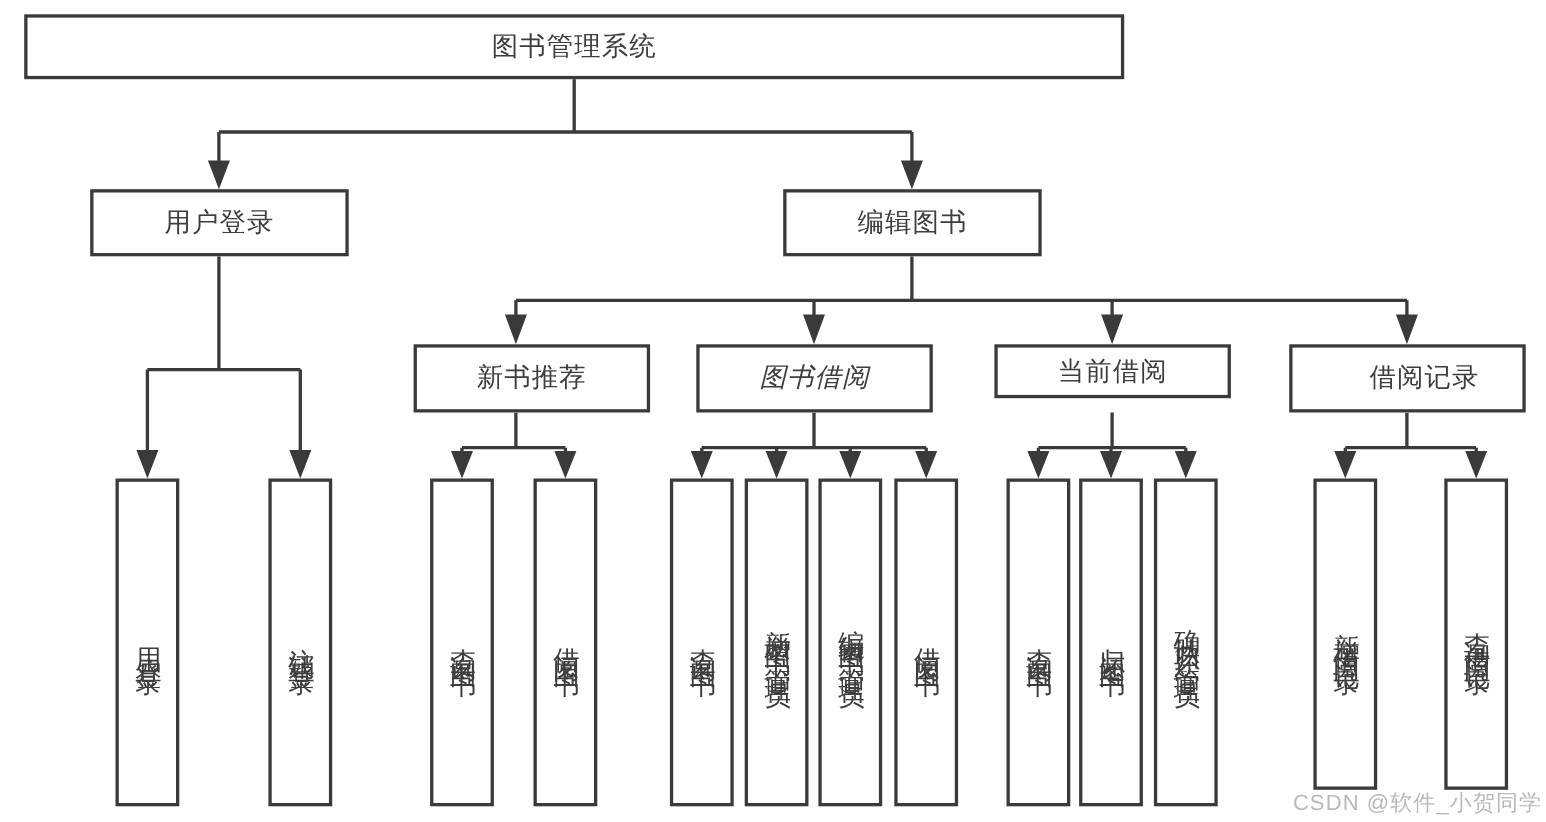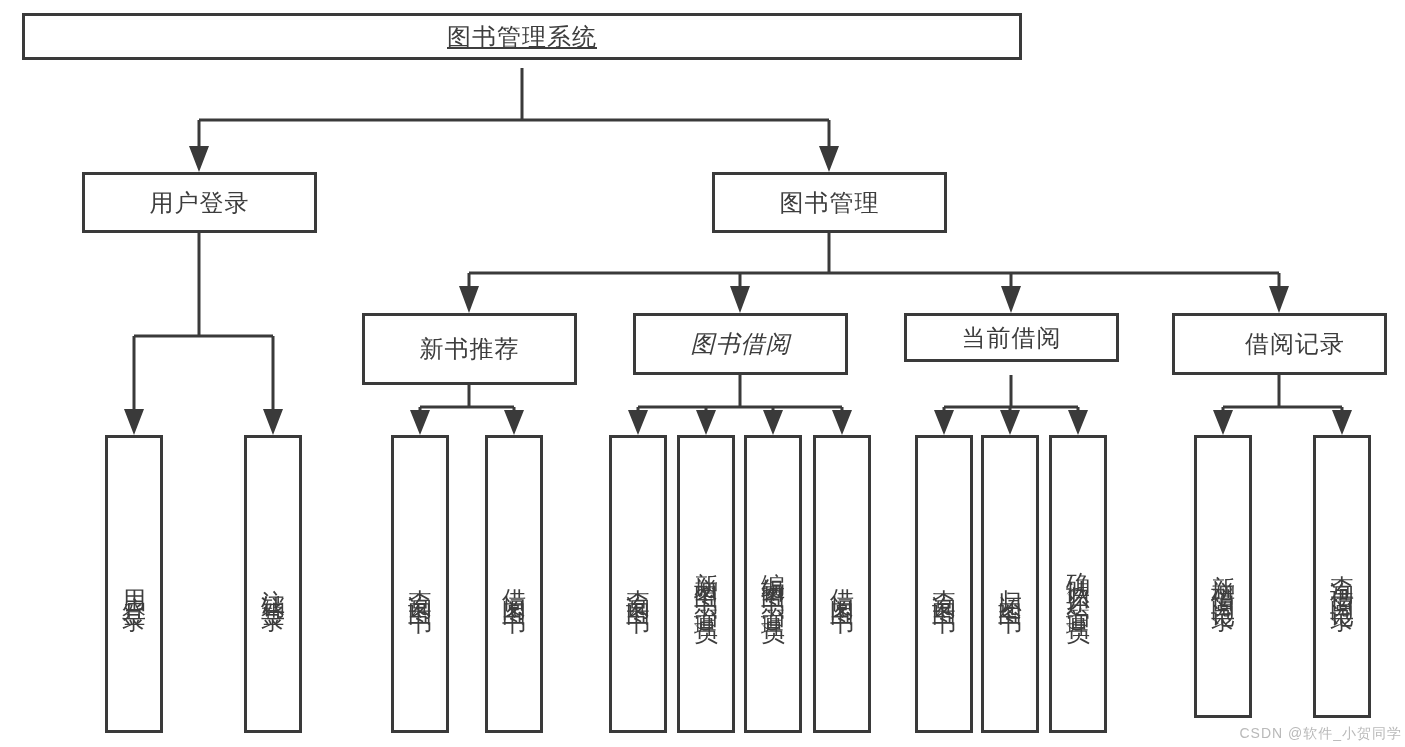--- a/index.html
+++ b/index.html
@@ -36,21 +36,21 @@
     writing-mode: vertical-rl;
     text-orientation: mixed;
     font-size: 24px;
     letter-spacing: 7px;
     line-height: 1;
   }
   .watermark {
     position: absolute;
     right: 3px;
     bottom: 4px;
-    font-size: 14px;
+    font-size: 20px;
     letter-spacing: 1px;
     color: #b9b9b9;
     white-space: nowrap;
   }
 </style>
 </head>
 <body>
 
 <div id="stage">
 
@@ -67,26 +67,26 @@
              M459 286 L479 286 L469 313 Z M730 286 L750 286 L740 313 Z
              M1001 286 L1021 286 L1011 313 Z M1269 286 L1289 286 L1279 313 Z
              M410 410 L430 410 L420 435 Z M504 410 L524 410 L514 435 Z
              M628 410 L648 410 L638 435 Z M696 410 L716 410 L706 435 Z
              M763 410 L783 410 L773 435 Z M832 410 L852 410 L842 435 Z
              M934 410 L954 410 L944 435 Z M1000 410 L1020 410 L1010 435 Z
              M1068 410 L1088 410 L1078 435 Z
              M1213 410 L1233 410 L1223 435 Z M1332 410 L1352 410 L1342 435 Z" fill="#3a3a3a" stroke="none"></path>
   </svg>
 
-  <div class="box h-box" style="left:22px; top:13px; width:1000px; height:47px;text-decoration:underline;">图书管理系统</div>
+  <div class="box h-box" style="left:22px; top:13px; width:1000px; height:59px;">图书管理系统</div>
 
   <div class="box h-box" style="left:82px; top:172px; width:235px; height:61px;">用户登录</div>
-  <div class="box h-box" style="left:712px; top:172px; width:235px; height:61px;">图书管理</div>
+  <div class="box h-box" style="left:712px; top:172px; width:235px; height:61px;">编辑图书</div>
 
-  <div class="box h-box" style="left:362px; top:313px; width:215px; height:72px;">新书推荐</div>
+  <div class="box h-box" style="left:376px; top:313px; width:215px; height:62px;">新书推荐</div>
   <div class="box h-box" style="left:633px; top:313px; width:215px; height:62px;font-style:italic;">图书借阅</div>
   <div class="box h-box" style="left:904px; top:313px; width:215px; height:49px;">当前借阅</div>
   <div class="box h-box" style="left:1172px; top:313px; width:215px; height:62px;padding-left:31px;">借阅记录</div>
 
   <div class="box v-box" style="left:105px; top:435px; width:58px; height:298px;">用户登录</div>
   <div class="box v-box" style="left:244px; top:435px; width:58px; height:298px;">注销登录</div>
 
   <div class="box v-box" style="left:391px; top:435px; width:58px; height:298px;">查询图书</div>
   <div class="box v-box" style="left:485px; top:435px; width:58px; height:298px;">借阅图书</div>
 

